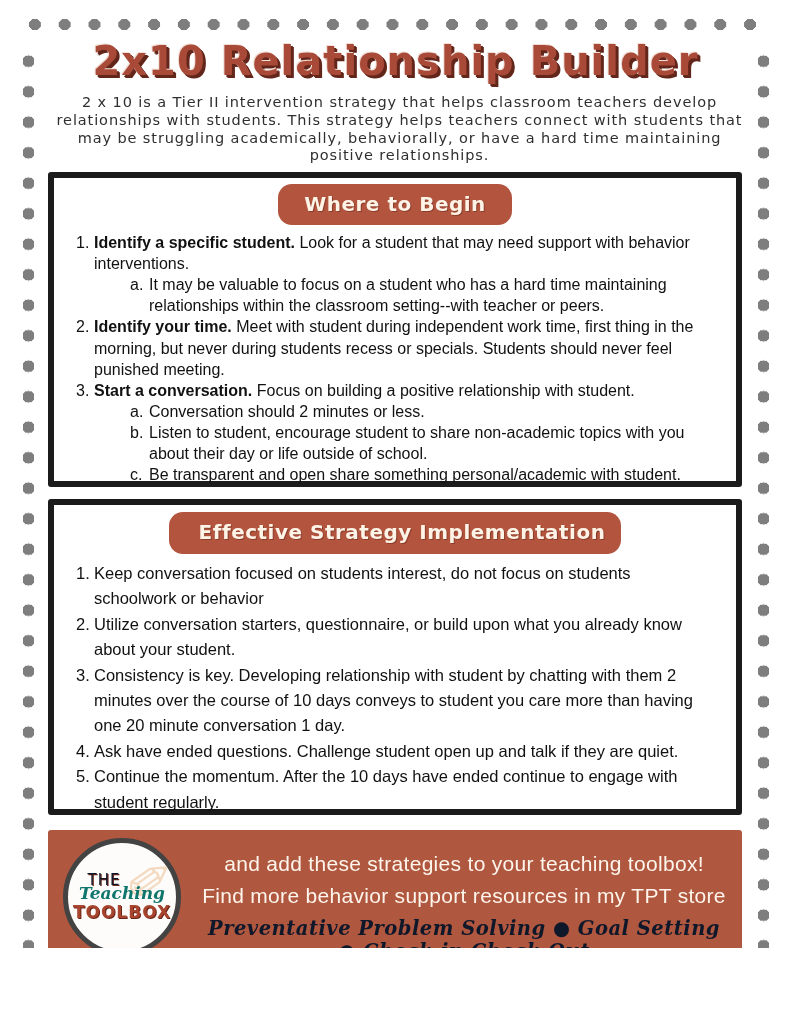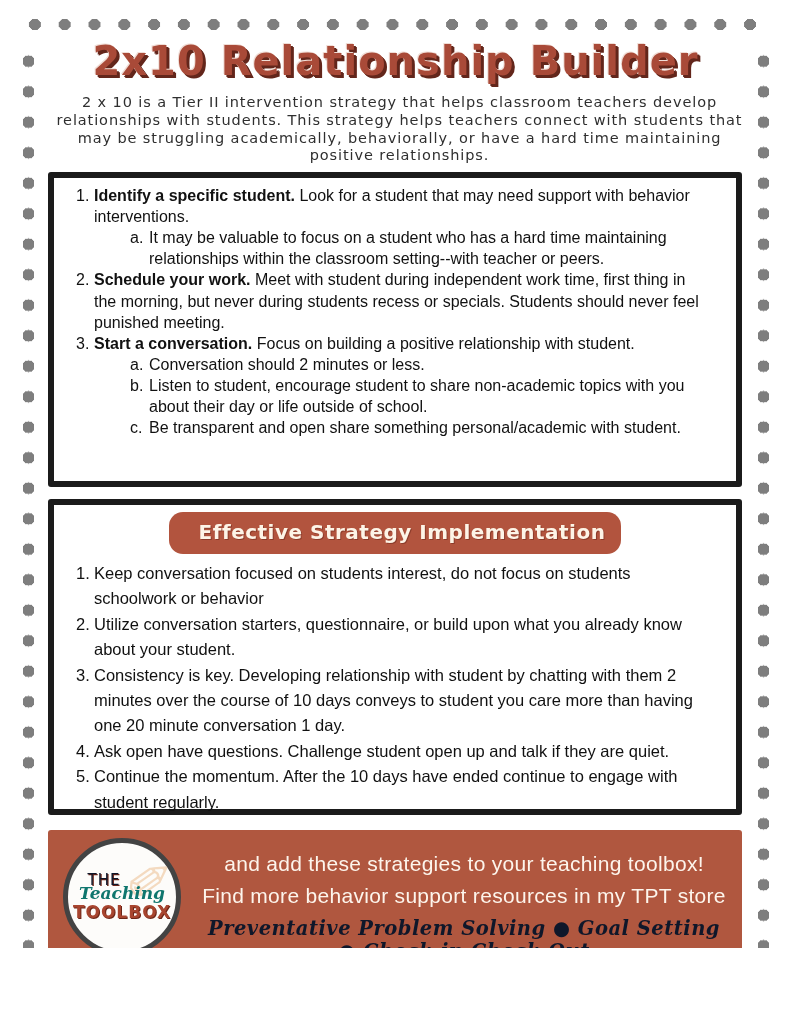--- a/index.html
+++ b/index.html
@@ -120,32 +120,35 @@
   <div class="dots-h dots-top"></div>
   <div class="dots-h dots-bottom"></div>
   <div class="dots-v dots-left"></div>
   <div class="dots-v dots-right"></div>
 
   <h1 class="title">2x10 Relationship Builder</h1>
 
   <p class="intro">2 x 10 is a Tier II intervention strategy that helps classroom teachers develop relationships with students. This strategy helps teachers connect with students that may be struggling academically, behaviorally, or have a hard time maintaining positive relationships.</p>
 
   <div class="box box1">
+    <div class="badge-row">
+      <span class="badge">Where to Begin</span>
+    </div>
     <div class="list">
         <div class="li">
           <span class="num">1.</span>
           <span class="txt"><b>Identify a specific student. </b>Look for a student that may need support with behavior interventions.</span>
         </div>
         <div class="sub">
           <span class="letter">a.</span>
           <span class="txt">It may be valuable to focus on a student who has a hard time maintaining relationships within the classroom setting--with teacher or peers.</span>
         </div>
         <div class="li">
           <span class="num">2.</span>
-          <span class="txt"><b>Schedule your work. </b>Meet with student during independent work time, first thing in the morning, but never during students recess or specials. Students should never feel punished meeting.</span>
+          <span class="txt"><b>Identify your time. </b>Meet with student during independent work time, first thing in the morning, but never during students recess or specials. Students should never feel punished meeting.</span>
         </div>
         <div class="li">
           <span class="num">3.</span>
           <span class="txt"><b>Start a conversation. </b> Focus on building a positive relationship with student.</span>
         </div>
         <div class="sub">
           <span class="letter">a.</span>
           <span class="txt">Conversation should 2 minutes or less.</span>
         </div>
         <div class="sub">
@@ -171,21 +174,21 @@
         <div class="li">
           <span class="num">2.</span>
           <span class="txt">Utilize conversation starters, questionnaire, or build upon what you already know about your student.</span>
         </div>
         <div class="li">
           <span class="num">3.</span>
           <span class="txt">Consistency is key. Developing relationship with student by chatting with them 2 minutes over the course of 10 days conveys to student you care more than having one 20 minute conversation 1 day.</span>
         </div>
         <div class="li">
           <span class="num">4.</span>
-          <span class="txt">Ask open have questions. Challenge student open up and talk if they are quiet.</span>
+          <span class="txt">Ask have ended questions. Challenge student open up and talk if they are quiet.</span>
         </div>
         <div class="li">
           <span class="num">5.</span>
           <span class="txt">Continue the momentum. After the 10 days have ended continue to engage with student regularly.</span>
         </div>
       </div>
   </div>
 
   <div class="banner">
     <div class="logo">

